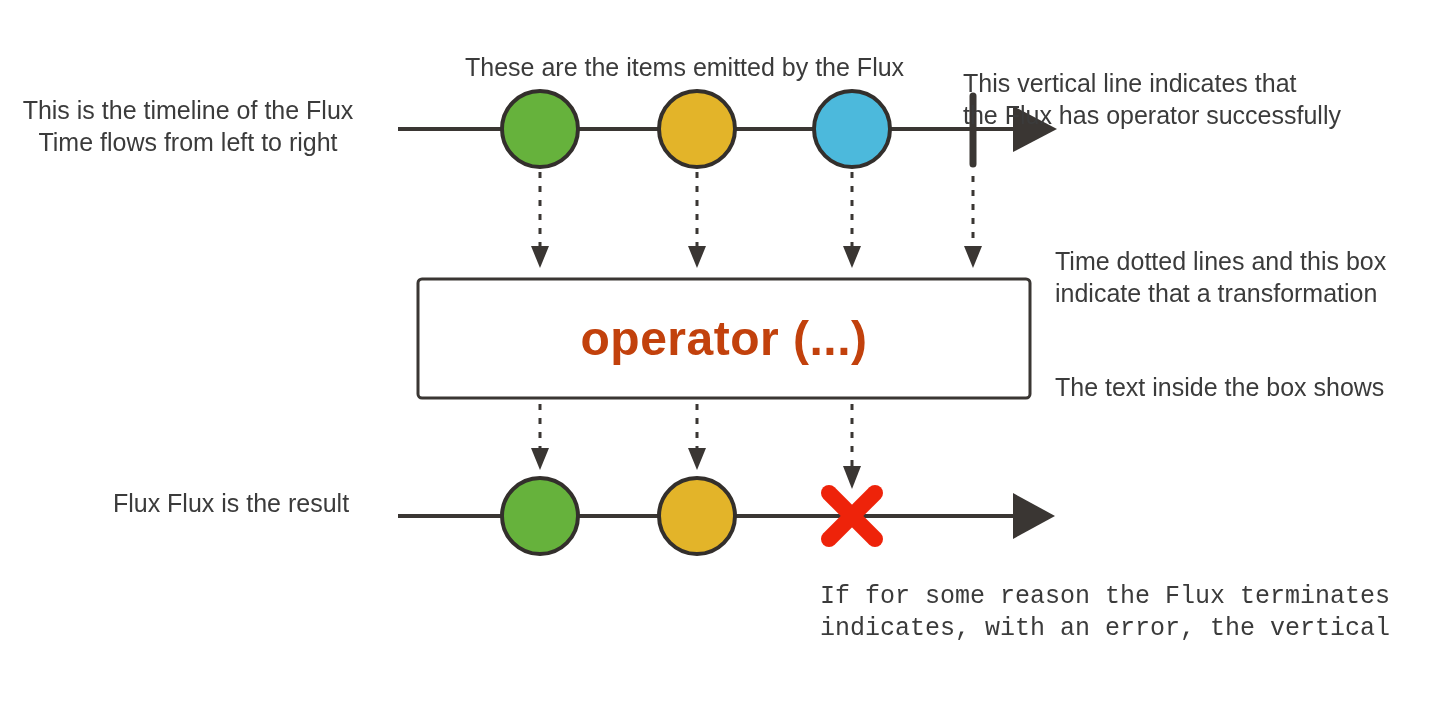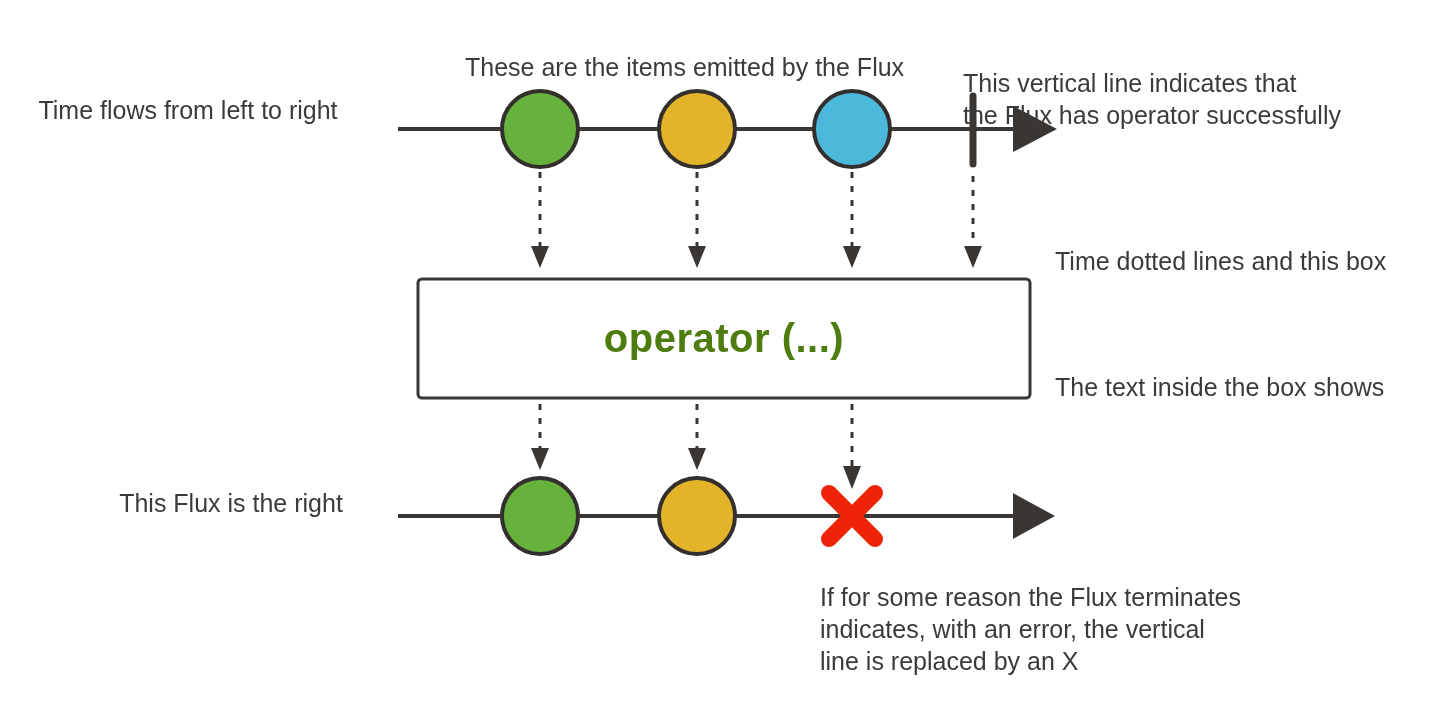--- a/index.html
+++ b/index.html
@@ -24,21 +24,21 @@
   .tl-bar{stroke:#3a3633;stroke-width:7;stroke-linecap:round;}
   .head{fill:#3a3633;}
   .dash{stroke:#3a3633;stroke-width:3;stroke-dasharray:6 8;fill:none;}
   .marble{stroke:#332f2c;stroke-width:4;}
   .op-box{fill:#ffffff;stroke:#3a3633;stroke-width:3;}
   .x-stroke{stroke-width:16;stroke-linecap:round;fill:none;}
   .operator-label{
     position:absolute;
     left:418px;top:279px;width:612px;height:119px;
     display:flex;align-items:center;justify-content:center;
-    font-size:40px;font-weight:bold;color:#4d7c0f;
+    font-size:48px;font-weight:bold;color:#c2410c;
     letter-spacing:0.5px;
   }
 </style>
 </head>
 <body>
 
 <div class="canvas">
 
   <svg width="1444" height="716" viewBox="0 0 1444 716">
 
@@ -82,43 +82,44 @@
 
     <g>
       <line class="x-stroke" x1="829" y1="493" x2="875" y2="539" stroke="#ee230a"></line>
       <line class="x-stroke" x1="875" y1="493" x2="829" y2="539" stroke="#ee230a"></line>
     </g>
   </svg>
 
   <div class="operator-label">operator (...)</div>
 
   <div class="note center" style="left:10px;top:94px;width:356px;">
+    <div>This is the timeline of the Flux</div>
     <div>Time flows from left to right</div>
   </div>
 
   <div class="note" style="left:465px;top:51px;">
     <div>These are the items emitted by the Flux</div>
   </div>
 
   <div class="note" style="left:963px;top:27px;margin-top:40px;">
     <div>This vertical line indicates that</div>
     <div>the Flux has operator successfully</div>
   </div>
 
   <div class="note" style="left:1055px;top:245px;">
     <div>Time dotted lines and this box</div>
+    <div>indicate that a transformation</div>
   </div>
 
   <div class="note" style="left:1055px;top:371px;">
     <div>The text inside the box shows</div>
   </div>
 
   <div class="note center" style="left:97px;top:487px;width:268px;">
-    <div>This Flux is the right</div>
+    <div>Flux Flux is the result</div>
   </div>
 
-  <div class="note" style="left:820px;top:581px;">
+  <div class="note" style="left:820px;top:581px;font-family:Liberation Mono, monospace;">
     <div>If for some reason the Flux terminates</div>
     <div>indicates, with an error, the vertical</div>
-    <div>line is replaced by an X</div>
   </div>
 
 </div>
 
 </body></html>

